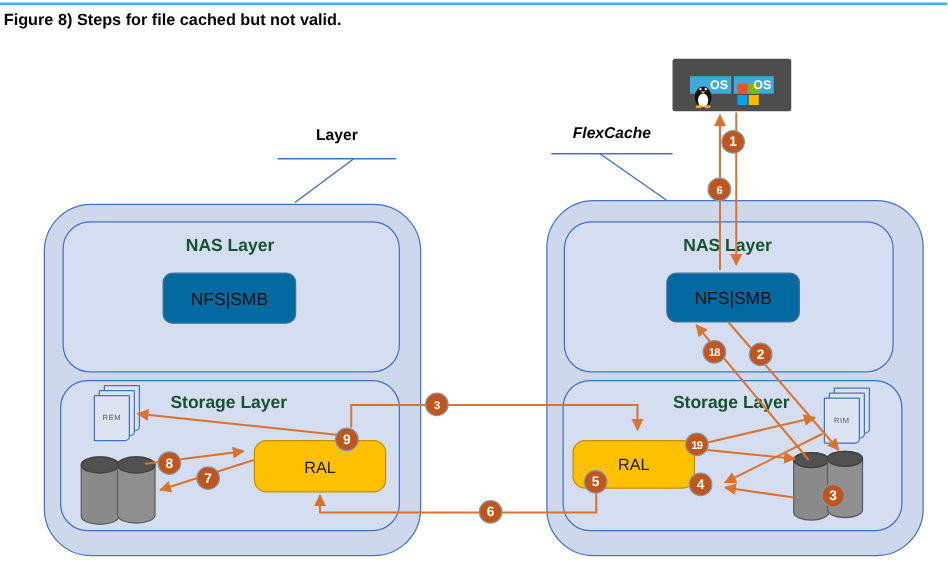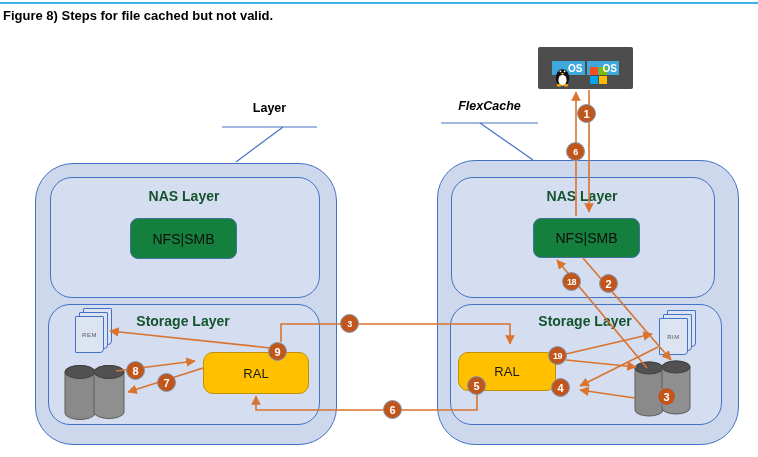--- a/index.html
+++ b/index.html
@@ -4,21 +4,21 @@
 <style>
   html,body{margin:0;padding:0;background:#fff;}
   .canvas{position:relative;width:758px;height:457px;background:#fff;
           font-family:"Liberation Sans",sans-serif;overflow:hidden;}
   .top-rule{position:absolute;left:0;top:2px;width:758px;height:2px;background:#3cb3e8;}
   .fig-title{position:absolute;left:3px;top:8px;font-size:13px;font-weight:bold;color:#000;}
 
   .outer-box{position:absolute;background:#cdd8ec;border:1.6px solid #4472c4;border-radius:38px;}
   .inner-box{position:absolute;background:#d4def0;border:1.3px solid #4472c4;border-radius:22px;}
   .layer-label{position:absolute;font-size:14px;color:#14532d;text-align:center;font-weight:bold;}
-  .proto-box{position:absolute;background:#15803d;border:1.5px solid #41719c;border-radius:8px;
+  .proto-box{position:absolute;background:#0369a1;border:1.5px solid #41719c;border-radius:8px;
              display:flex;align-items:center;justify-content:center;font-size:14px;color:#0d0d0d;}
   .ral-box{position:absolute;background:#ffc000;border:1.5px solid #bf9000;border-radius:10px;
            display:flex;align-items:center;justify-content:center;font-size:13px;color:#1a1a1a;}
   .callout-label{position:absolute;font-size:12.5px;font-weight:bold;color:#000;text-align:center;}
 
   .step{position:absolute;width:19px;height:19px;border-radius:50%;background:#c0561b;
         border:1.6px solid #8496b0;box-sizing:border-box;display:flex;align-items:center;
         justify-content:center;color:#fff;font-weight:bold;font-size:11px;z-index:6;}
   .step.two{font-size:9px;letter-spacing:-0.5px;}
 

